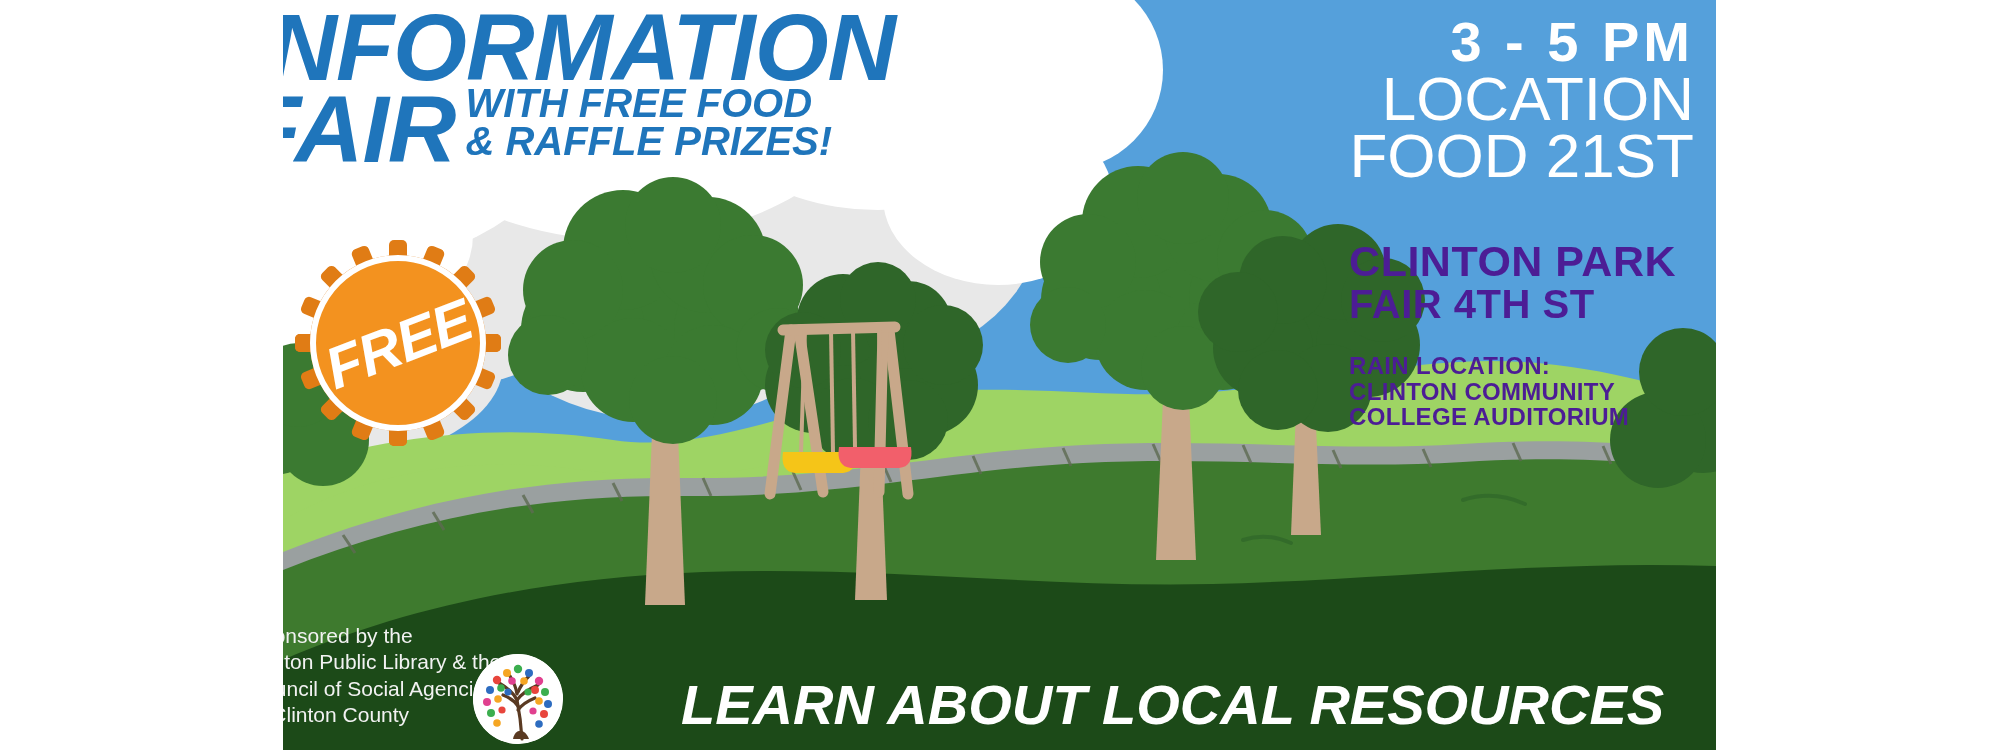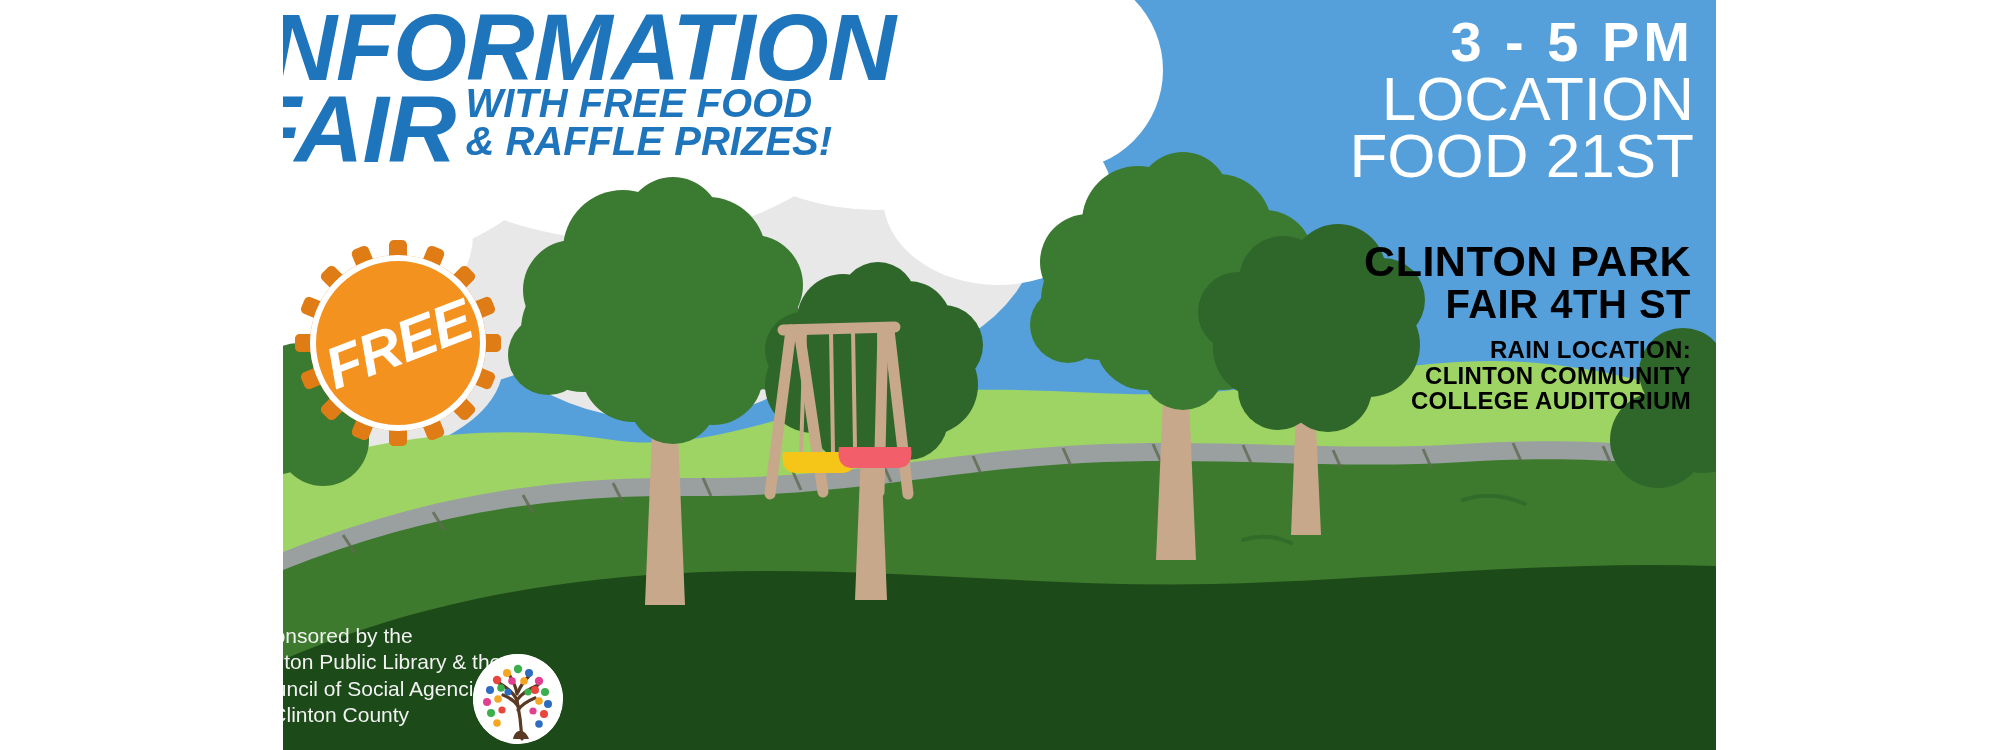--- a/index.html
+++ b/index.html
@@ -30,24 +30,24 @@
   #sub-lines{font-size:40px;line-height:.97;letter-spacing:0px;padding-bottom:10px;}
 
   
   #datetime{
     position:absolute;right:22px;top:14px;text-align:right;color:#FFFFFF;
   }
   #time{font-size:56px;font-weight:bold;letter-spacing:4px;line-height:1.0;}
   #dayname,#datestr{font-size:62px;font-weight:400;letter-spacing:0px;line-height:.92;}
 
   
-  #location{position:absolute;right:25px;top:240px;text-align:right;color:#000000;}
+  #location{position:absolute;right:40px;top:240px;text-align:left;color:#4c1d95;}
   #venue1{font-size:43px;font-weight:bold;line-height:1.0;letter-spacing:.5px;}
   #venue2{font-size:40px;font-weight:bold;line-height:1.05;letter-spacing:.5px;}
-  #rain{margin-top:12px;font-size:24px;font-weight:bold;line-height:1.07;letter-spacing:.3px;}
+  #rain{margin-top:28px;font-size:24px;font-weight:bold;line-height:1.07;letter-spacing:.3px;}
 
   
   #badge{position:absolute;left:10px;top:238px;width:210px;height:210px;}
   #badge .burst{position:absolute;inset:0;}
   #badge .inner{
     position:absolute;left:17px;top:17px;width:176px;height:176px;border-radius:50%;
     background:#F3921F;border:6px solid #FFFFFF;box-sizing:border-box;
     display:flex;align-items:center;justify-content:center;
   }
   #free-text{
@@ -357,15 +357,16 @@
         <circle cx="29" cy="56" r="3.6" fill="#E8453C"></circle>
         <circle cx="60" cy="57" r="3.6" fill="#E0408F"></circle>
         <circle cx="71" cy="60" r="4.0" fill="#E8453C"></circle>
         <circle cx="24" cy="69" r="3.8" fill="#F5A623"></circle>
         <circle cx="66" cy="70" r="3.8" fill="#2D6CC0"></circle>
       </g>
     </svg>
   </div>
 
   <div id="tagline">
+    <div>LEARN ABOUT LOCAL RESOURCES</div>
   </div>
 
 </div>
 
 </body></html>

